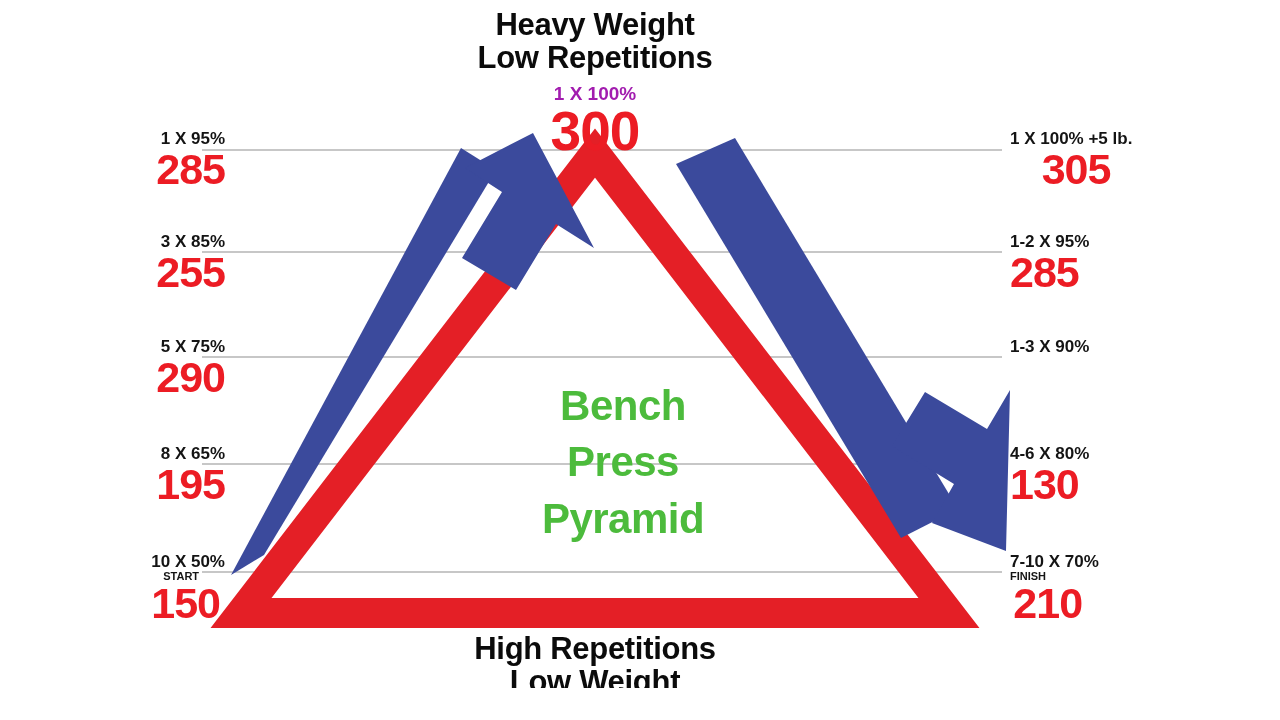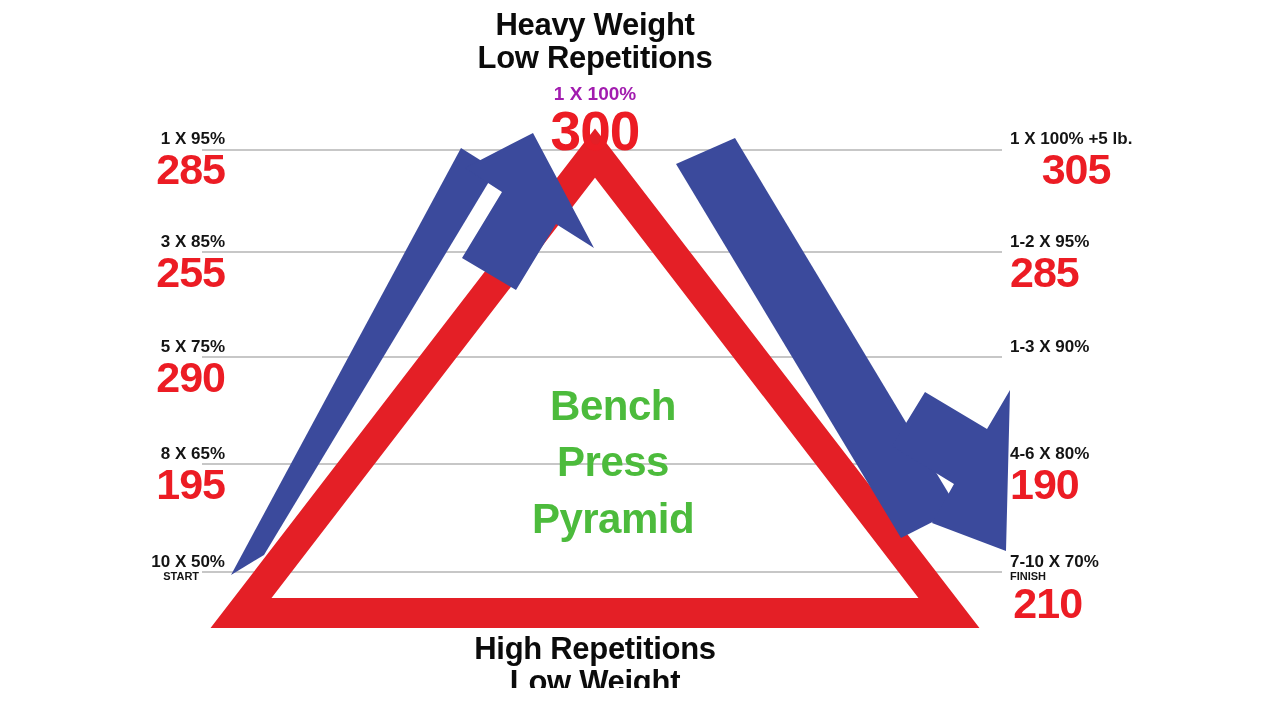--- a/index.html
+++ b/index.html
@@ -97,21 +97,21 @@
     line-height: 1.02;
     letter-spacing: -1px;
     white-space: nowrap;
   }
   .side-row.left .row-weight  { text-align: left;  padding-left: 0px; }
   .side-row.right .row-weight { text-align: right; padding-right: 22px; }
 
   
   #center-title {
     position: absolute;
-    left: 468px;
+    left: 478px;
     top: 378px;
     width: 290px;
     text-align: center;
     color: #4cbb3c;
     font-size: 42px;
     font-weight: bold;
     line-height: 1.34;
     letter-spacing: -0.5px;
   }
   #center-title span { display: block; }
@@ -188,36 +188,37 @@
     <span class="row-pct">5 X 75%</span>
     <span class="row-weight">290</span>
   </div>
   <div class="side-row left" style="top:445px;">
     <span class="row-pct">8 X 65%</span>
     <span class="row-weight">195</span>
   </div>
   <div class="side-row left" style="top:553px;">
     <span class="row-pct">10 X 50%</span>
     <span class="row-sub">START</span>
+    <span class="row-weight">150</span>
   </div>
 
   <div class="side-row right" style="top:130px;">
     <span class="row-pct">1 X 100% +5 lb.</span>
     <span class="row-weight">305</span>
   </div>
   <div class="side-row right" style="top:233px;">
     <span class="row-pct">1-2 X 95%</span>
     <span class="row-weight">285</span>
   </div>
   <div class="side-row right" style="top:338px;">
     <span class="row-pct">1-3 X 90%</span>
   </div>
   <div class="side-row right" style="top:445px;">
     <span class="row-pct">4-6 X 80%</span>
-    <span class="row-weight">190</span>
+    <span class="row-weight">130</span>
   </div>
   <div class="side-row right" style="top:553px;">
     <span class="row-pct">7-10 X 70%</span>
     <span class="row-sub">FINISH</span>
     <span class="row-weight">210</span>
   </div>
 
   <div id="center-title">
     <span>Bench</span>
     <span>Press</span>

